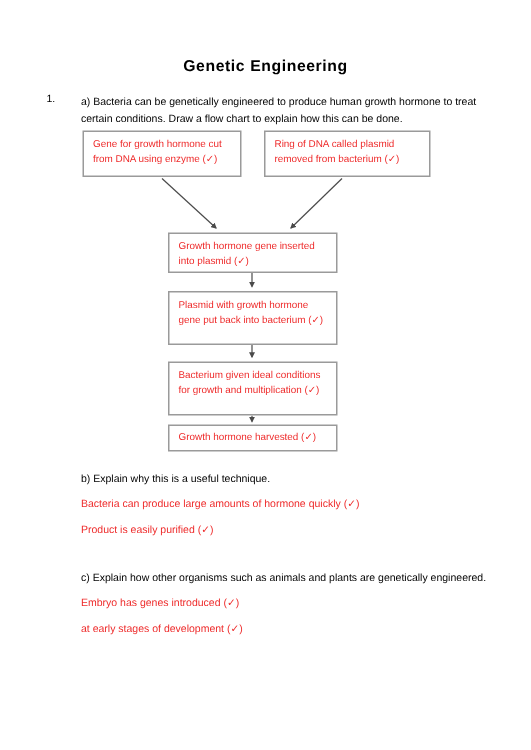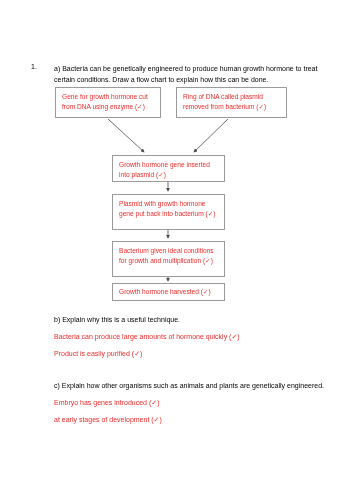--- a/index.html
+++ b/index.html
@@ -118,20 +118,21 @@
     color: #000;
   }
   .ans.c1 { top: 397px; }
   .ans.c2 { top: 414px; }
 </style>
 </head>
 <body>
 
 <div class="page">
 
+  <div class="doc-title">Genetic Engineering</div>
 
   <div class="q-number">1.</div>
   <div class="q-intro">a) Bacteria can be genetically engineered to produce human growth hormone to treat certain conditions. Draw a flow chart to explain how this can be done.</div>
 
   <div class="flow">
 
     <svg class="flow-svg" viewBox="0 0 354 310" xmlns="http://www.w3.org/2000/svg">
       <defs>
         <marker id="ah" markerWidth="5" markerHeight="5" refX="4" refY="2.5" orient="auto" markerUnits="strokeWidth">
           <path d="M0,0 L5,2.5 L0,5 z" fill="#4a4a4a"></path>

